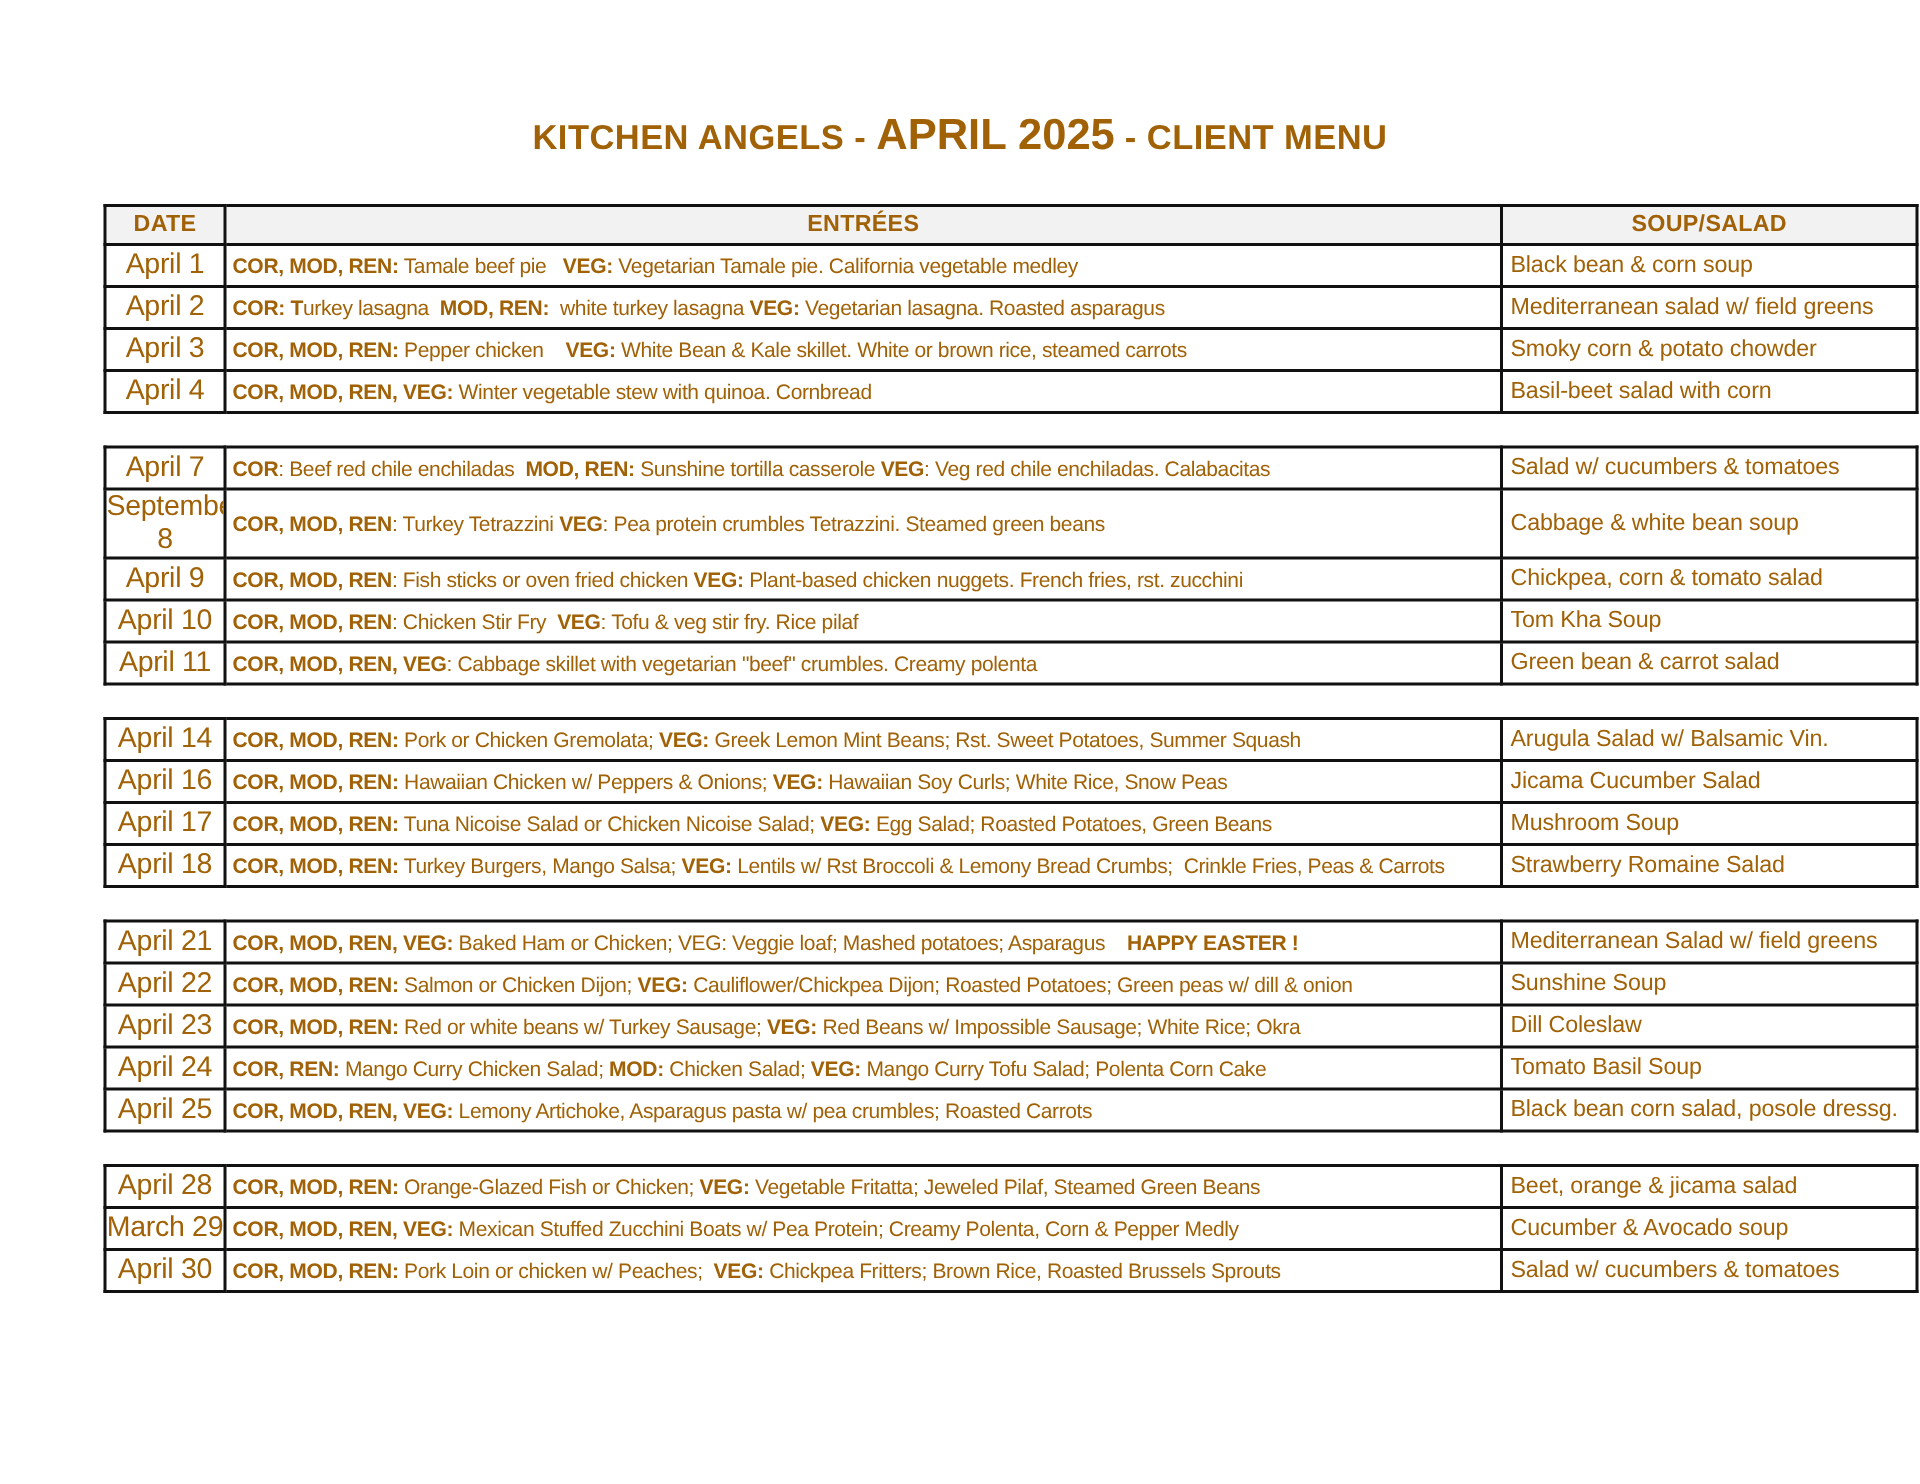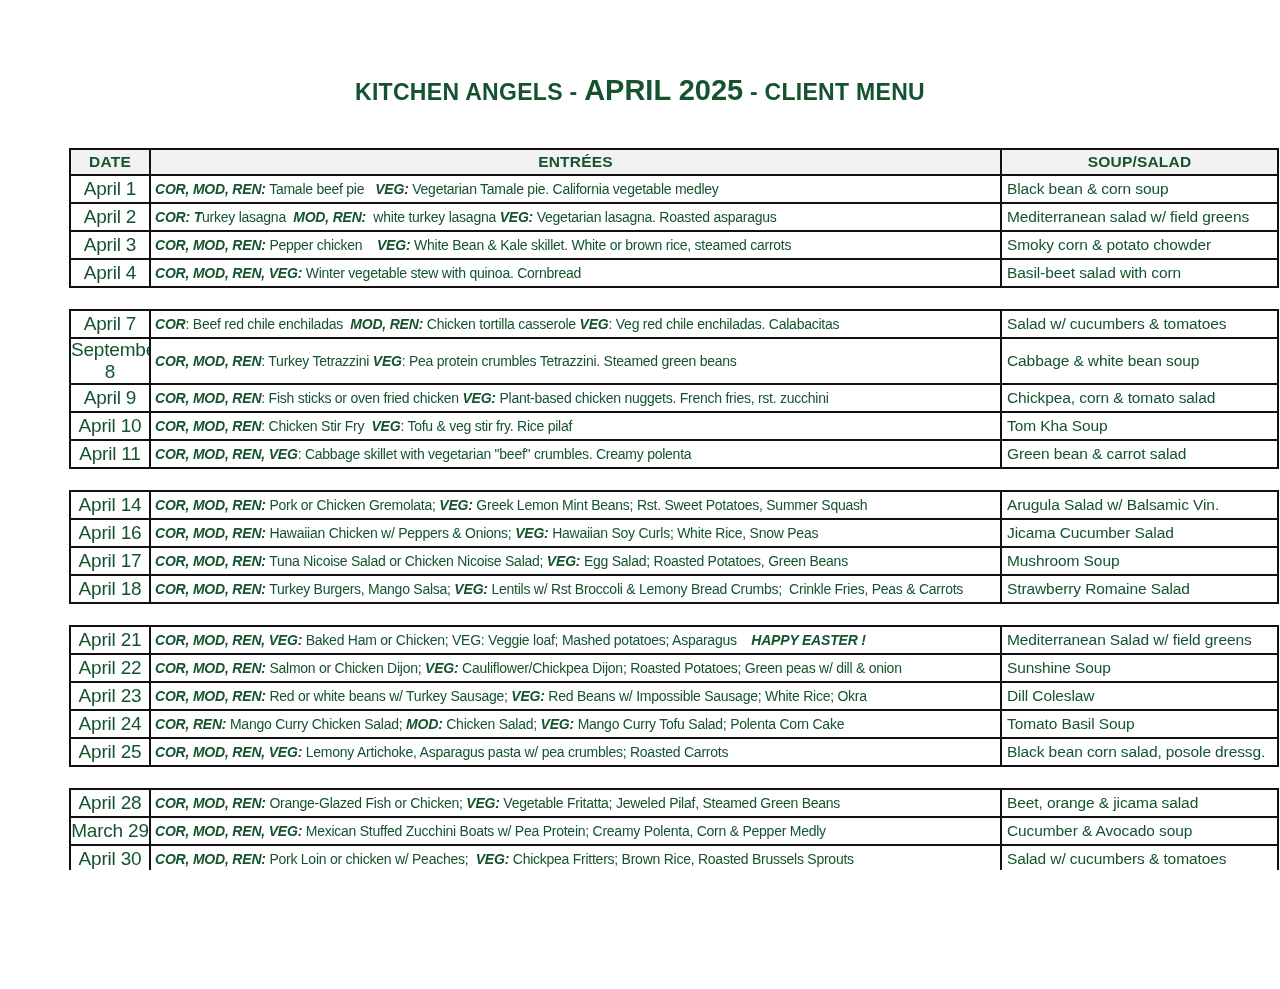--- a/index.html
+++ b/index.html
@@ -2,39 +2,39 @@
 <html><head>
 <meta charset="utf-8">
 <style>
   html, body { margin: 0; padding: 0; background: #ffffff; }
   .page {
     position: relative;
     width: 1280px;
     height: 870px;
     background: #ffffff;
     font-family: "Liberation Sans", sans-serif;
-    color: #14532d;
+    color: #a16207;
     overflow: hidden;
   }
   .page-title {
     position: absolute;
     top: 74px;
     left: 0;
     width: 100%;
     text-align: center;
     font-weight: bold;
     font-size: 23px;
     letter-spacing: 0.3px;
     white-space: pre;
   }
   .page-title .title-big { font-size: 29px; letter-spacing: 0; }
   .menu {
     position: absolute;
     left: 37px;
-    top: 148px;
+    top: 136px;
     width: 1208px;
     padding-left: 32px;
   }
   table.week {
     border-collapse: collapse;
     table-layout: fixed;
     width: 1208px;
     margin: 0 0 21px 0;
   }
   col.c-date  { width: 80px; }
@@ -59,21 +59,21 @@
     text-align: center;
     font-size: 19px;
     letter-spacing: -0.2px;
   }
   td.entree-cell {
     padding: 0 4px;
     font-size: 14px;
     letter-spacing: -0.25px;
     white-space: pre;
   }
-  td.entree-cell b { letter-spacing: -0.2px; font-style: italic; }
+  td.entree-cell b { letter-spacing: -0.2px; }
   td.soup-cell {
     padding: 0 5px;
     font-size: 15.5px;
     letter-spacing: -0.1px;
     white-space: pre;
     margin-left: 29px;
   }
 </style>
 </head>
 <body>
@@ -119,21 +119,21 @@
       </table>
       <table class="week">
         <colgroup>
           <col class="c-date">
           <col class="c-entr">
           <col class="c-soup">
         </colgroup>
         <tbody>
           <tr>
             <td class="date-cell">April 7</td>
-            <td class="entree-cell"><b>COR</b><span>: Beef red chile enchiladas  </span><b>MOD, REN:</b><span> Chicken tortilla casserole </span><b>VEG</b><span>: Veg red chile enchiladas. Calabacitas</span></td>
+            <td class="entree-cell"><b>COR</b><span>: Beef red chile enchiladas  </span><b>MOD, REN:</b><span> Sunshine tortilla casserole </span><b>VEG</b><span>: Veg red chile enchiladas. Calabacitas</span></td>
             <td class="soup-cell">Salad w/ cucumbers &amp; tomatoes</td>
           </tr>
           <tr>
             <td class="date-cell">September 8</td>
             <td class="entree-cell"><b>COR, MOD, REN</b><span>: Turkey Tetrazzini </span><b>VEG</b><span>: Pea protein crumbles Tetrazzini. Steamed green beans</span></td>
             <td class="soup-cell">Cabbage &amp; white bean soup</td>
           </tr>
           <tr>
             <td class="date-cell">April 9</td>
             <td class="entree-cell"><b>COR, MOD, REN</b><span>: Fish sticks or oven fried chicken </span><b>VEG:</b><span> Plant-based chicken nuggets. French fries, rst. zucchini</span></td>

